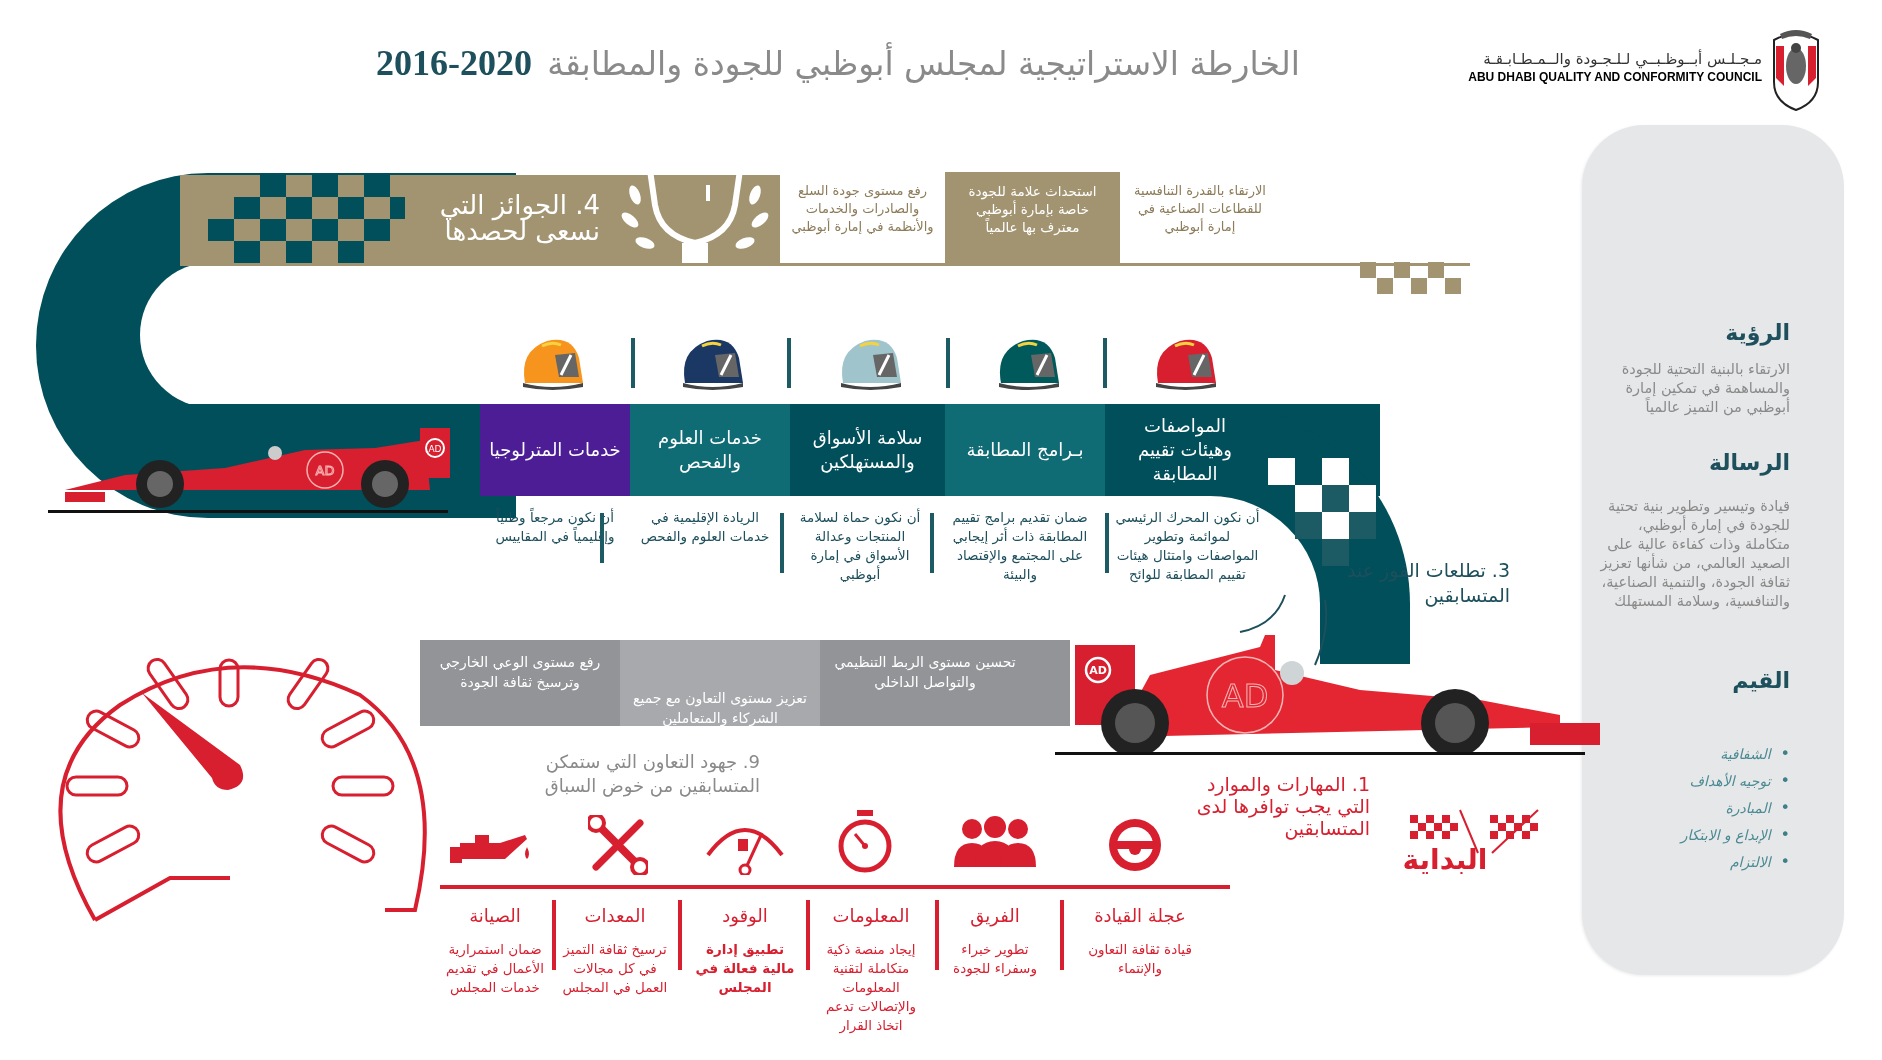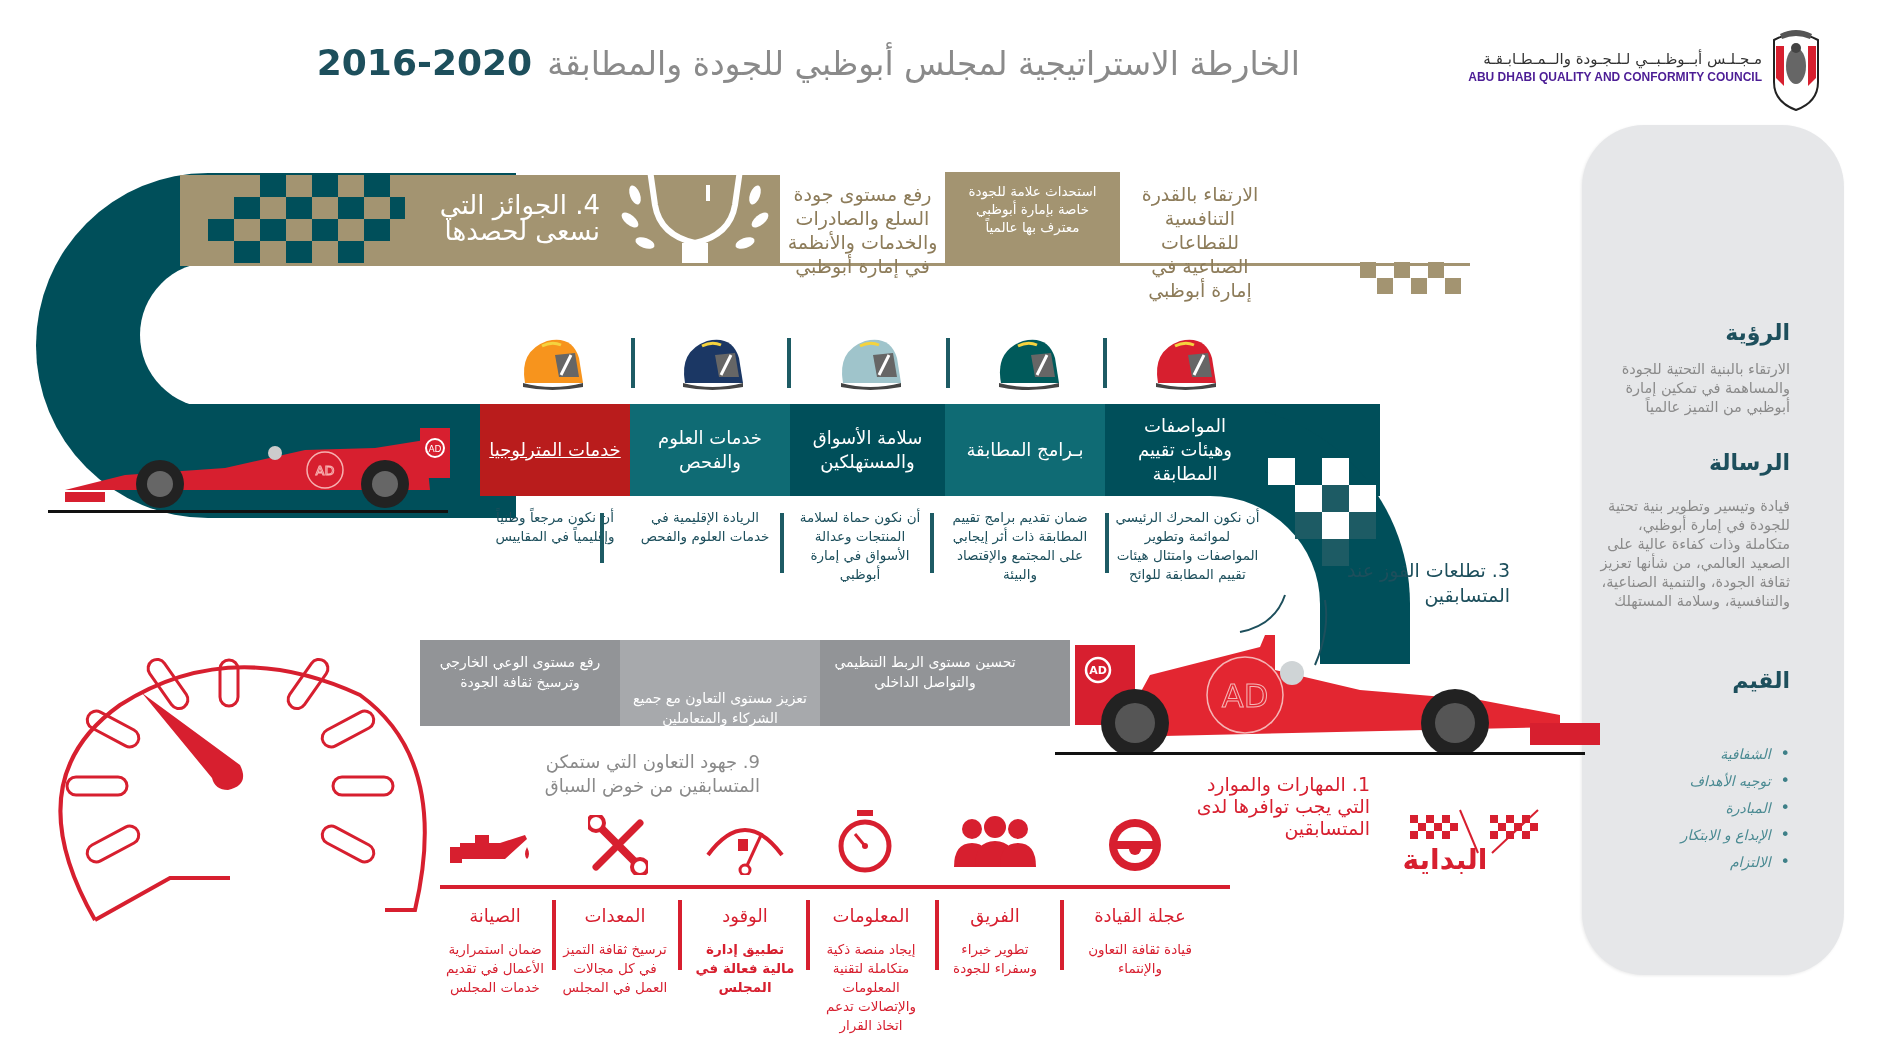--- a/index.html
+++ b/index.html
@@ -3,39 +3,39 @@
 <meta charset="utf-8">
 <style>
   * { box-sizing: border-box; margin: 0; padding: 0; }
   html, body { width: 1882px; height: 1060px; background: #ffffff; overflow: hidden; }
   body { position: relative; font-family: "DejaVu Sans", sans-serif; color: #555; }
   .abs { position: absolute; }
 
   
   .title-wrap { left: 70px; top: 42px; width: 1230px; height: 50px; direction: rtl; text-align: right; white-space: nowrap; }
   .title-ar { font-size: 33px; color: #8a8a8a; font-weight: normal; }
-  .title-years { font-size: 36px; color: #1d4f5c; font-weight: bold; margin-right: 10px; }
+  .title-years { font-size: 36px; color: #1d4f5c; font-weight: bold; margin-right: 10px; font-family: Liberation Serif, serif; }
   .logo-ar { right: 120px; top: 50px; font-size: 15px; color: #333; letter-spacing: 2px; direction: rtl; white-space: nowrap; }
-  .logo-en { right: 120px; top: 70px; font-size: 12px; font-family: "Liberation Sans", sans-serif; font-weight: bold; color: #4c1d95; white-space: nowrap; }
+  .logo-en { right: 120px; top: 70px; font-size: 12px; font-family: "Liberation Sans", sans-serif; font-weight: bold; color: #000000; white-space: nowrap; }
   .emblem { right: 60px; top: 26px; width: 52px; height: 86px; }
 
   
   .panel { left: 1582px; top: 125px; width: 262px; height: 850px; background: #e6e7e9; border-radius: 62px; box-shadow: -1px 1px 3px rgba(0,0,0,0.08); }
   .panel-h { right: 92px; font-size: 22px; font-weight: bold; color: #1d4f5c; direction: rtl; text-align: right; }
   .panel-p { right: 92px; width: 230px; font-size: 14.5px; line-height: 19px; color: #8a8a8a; direction: rtl; text-align: right; }
   .values-list { right: 92px; top: 740px; width: 200px; direction: rtl; text-align: right; list-style: none; font-style: italic; }
   .values-list li { font-size: 14px; color: #4a8a92; height: 27px; line-height: 27px; }
   .values-list li::before { content: "•"; color: #3e8088; margin-left: 10px; font-size: 16px; }
 
   
   .gold-band { left: 180px; top: 175px; width: 1200px; height: 88px; background: #a39471; }
   .gold-thin { left: 180px; top: 263px; width: 1290px; height: 3px; background: #a39471; }
   .gold-box { left: 945px; top: 172px; width: 175px; height: 92px; background: #a39471; }
   .gold-white { background: #fff; }
-  .gold-text { font-size: 19px; line-height: 24px; color: #8d7c5a; direction: rtl; text-align: center; }
+  .gold-text { font-size: 13px; line-height: 18px; color: #8d7c5a; direction: rtl; text-align: center; }
   .gold-text-w { font-size: 13.5px; line-height: 18px; color: #ffffff; direction: rtl; text-align: center; }
   .awards-title { left: 420px; top: 192px; width: 180px; font-size: 26px; line-height: 26px; color: #fff; direction: rtl; text-align: right; }
 
   
   .track-outer { left: 36px; top: 173px; width: 480px; height: 345px; background: #004f5a; border-radius: 172px 0 0 172px; }
   .track-inner { left: 140px; top: 262px; width: 380px; height: 146px; background: #fff; border-radius: 73px 0 0 73px; }
   .teal-band { left: 180px; top: 404px; width: 1200px; height: 92px; background: #004f5a; }
   .cat { top: 404px; height: 92px; color: #fff; font-size: 18px; line-height: 24px; direction: rtl; text-align: center; display: flex; align-items: center; justify-content: center; }
   .teal-curve { left: 1110px; top: 404px; width: 300px; height: 260px; border-top-right-radius: 200px; border-right: 90px solid #004f5a; border-top: 92px solid #004f5a; }
   .vsep { width: 4px; background: #1d5b64; }
@@ -193,21 +193,21 @@
   <path d="M8 50 Q2 18 30 8 Q55 2 62 25 L66 50 Z" fill="#d71f2f"></path>
   <path d="M38 22 L58 20 L62 44 L42 44 Z" fill="#666"></path>
   <line x1="44" y1="42" x2="54" y2="22" stroke="#fff" stroke-width="3"></line>
   <path d="M6 50 Q35 58 66 50 L66 54 Q35 60 6 54 Z" fill="#444"></path>
   <path d="M25 13 Q35 8 44 12" stroke="#f5d33e" stroke-width="3" fill="none"></path>
 </svg>
 
 <div class="abs teal-band"></div>
 <div class="abs teal-curve"></div>
 
-<div class="abs cat" style="left:480px;width:150px;background:#b91c1c;text-decoration:underline;">خدمات المترلوجيا</div>
+<div class="abs cat" style="left:480px;width:150px;background:#4c1d95;">خدمات المترلوجيا</div>
 <div class="abs cat" style="left:630px;width:160px;background:#0f6b74;">خدمات العلوم والفحص</div>
 <div class="abs cat" style="left:790px;width:155px;background:#004f5a;">سلامة الأسواق والمستهلكين</div>
 <div class="abs cat" style="left:945px;width:160px;background:#0f6b74;">بـرامج المطابقة</div>
 <div class="abs cat" style="left:1105px;width:160px;background:#004f5a;padding:0 12px;">المواصفات وهيئات تقييم المطابقة</div>
 
 <svg class="abs" style="left:1268px;top:458px;" width="110" height="110">
   <g fill="#fff">
     <rect x="0" y="0" width="27" height="27"></rect>
       <rect x="54" y="0" width="27" height="27"></rect>
     <rect x="27" y="27" width="27" height="27"></rect>

